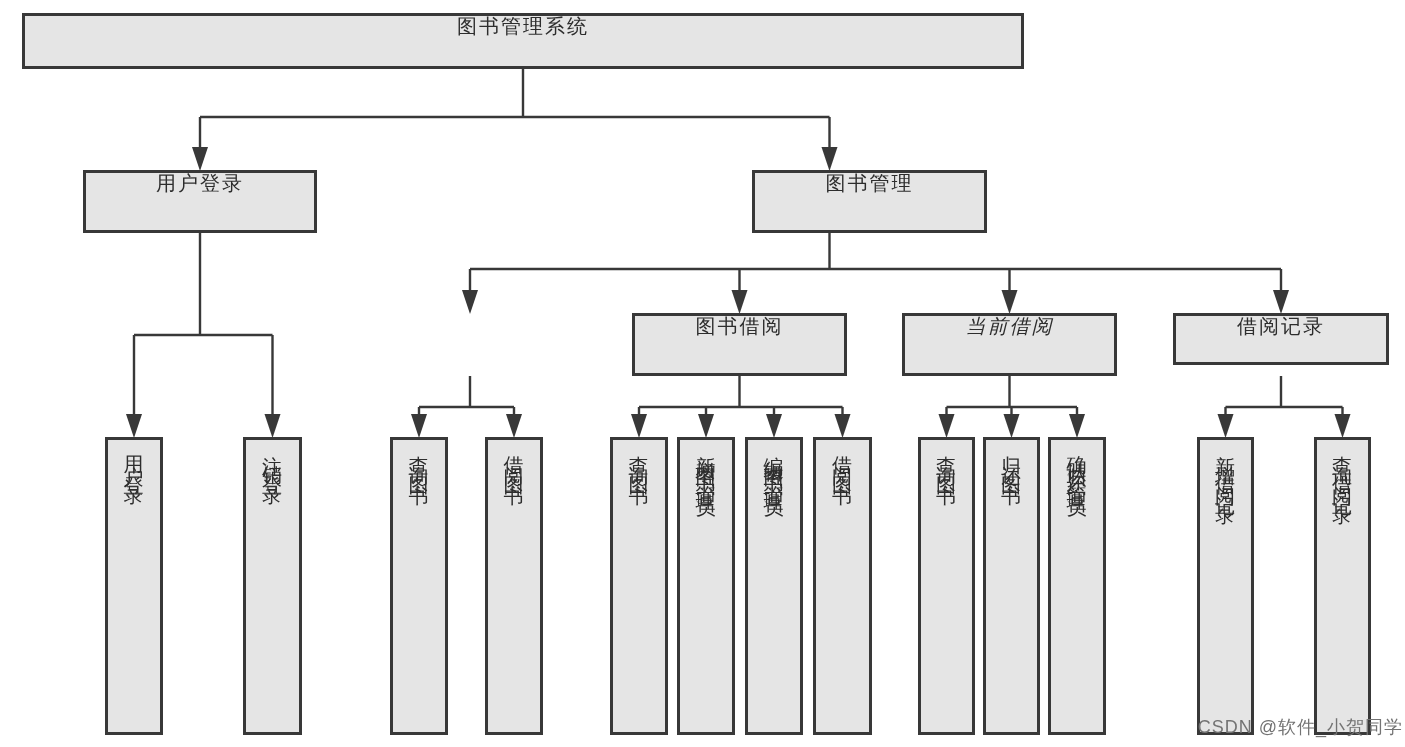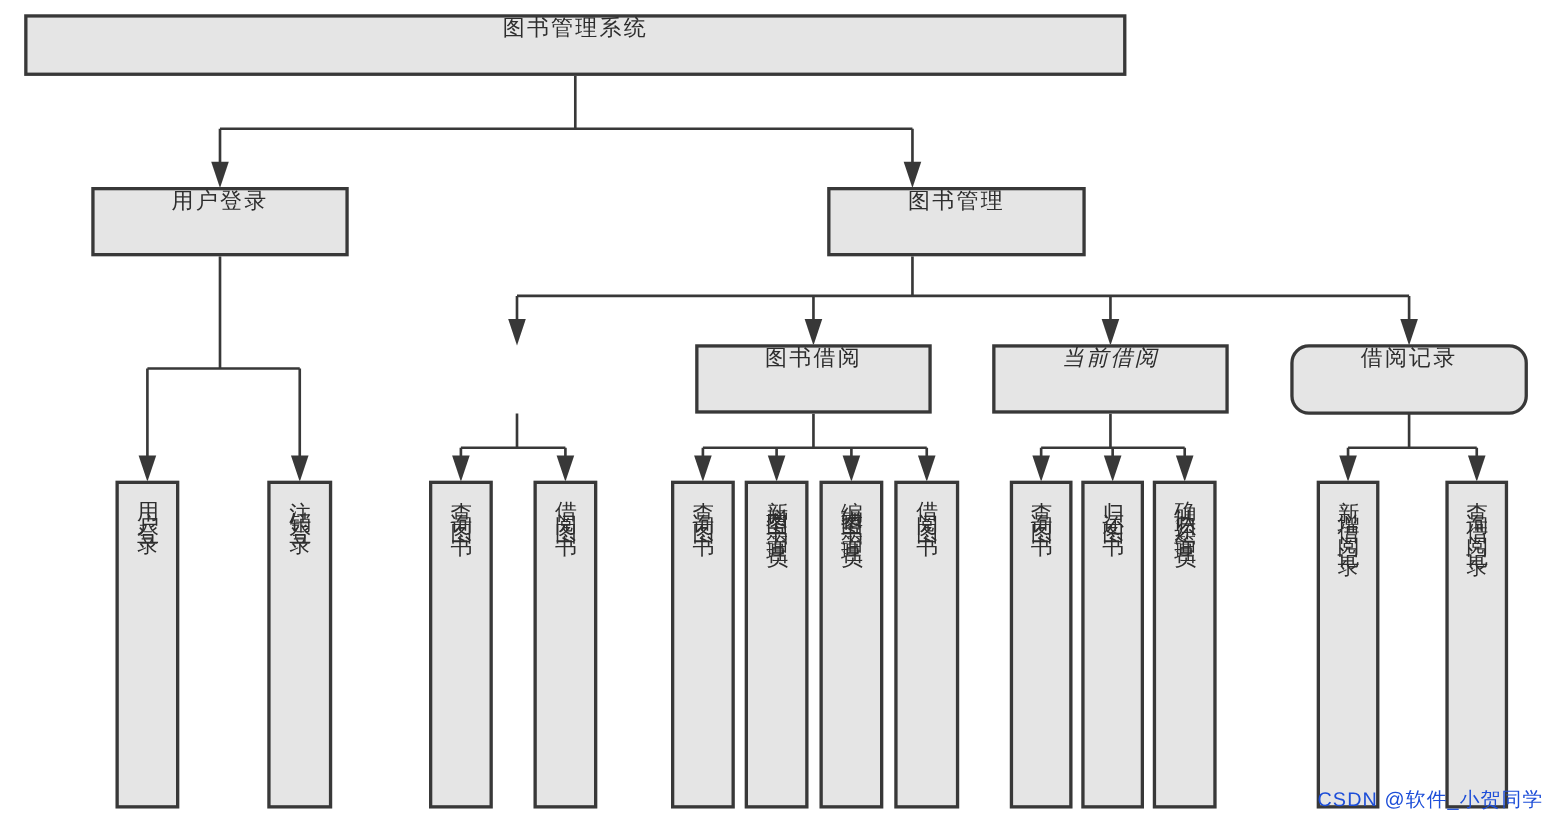--- a/index.html
+++ b/index.html
@@ -80,37 +80,37 @@
       <polygon points="631,414 647,414 639,438" fill="#383838"></polygon>
       <polygon points="698,414 714,414 706,438" fill="#383838"></polygon>
       <polygon points="766,414 782,414 774,438" fill="#383838"></polygon>
       <polygon points="834.5,414 850.5,414 842.5,438" fill="#383838"></polygon>
       <polygon points="938.5,414 954.5,414 946.5,438" fill="#383838"></polygon>
       <polygon points="1003.5,414 1019.5,414 1011.5,438" fill="#383838"></polygon>
       <polygon points="1069,414 1085,414 1077,438" fill="#383838"></polygon>
       <polygon points="1217.5,414 1233.5,414 1225.5,438" fill="#383838"></polygon>
       <polygon points="1334.5,414 1350.5,414 1342.5,438" fill="#383838"></polygon>
     </svg>
-  <div id="watermark" style="color: #1d4ed8;">CSDN @软件_小贺同学</div>
+  <div id="watermark" style="color: #737373;">CSDN @软件_小贺同学</div>
 <div class="node h" style="left: 22px; top: 13px; width: 1002px; height: 56px;">
       <span class="lbl">图书管理系统</span>
     </div>
     <div class="node h" style="left: 83px; top: 170px; width: 234px; height: 63px;">
       <span class="lbl">用户登录</span>
     </div>
     <div class="node h" style="left: 752px; top: 170px; width: 235px; height: 63px;">
       <span class="lbl">图书管理</span>
     </div>
     <div class="node h" style="left: 632px; top: 313px; width: 215px; height: 63px;">
       <span class="lbl">图书借阅</span>
     </div>
     <div class="node h" style="left: 902px; top: 313px; width: 215px; height: 63px; font-style: italic;">
       <span class="lbl">当前借阅</span>
     </div>
-    <div class="node h" style="left: 1173px; top: 313px; width: 216px; height: 64px; border-radius: 17px;">
+    <div class="node h" style="left: 1173px; top: 313px; width: 216px; height: 52px;">
       <span class="lbl">借阅记录</span>
     </div>
     <div class="node v" style="left: 105px; top: 437px; width: 58px; height: 298px;">
       <span class="lbl">用户登录</span>
     </div>
     <div class="node v" style="left: 243px; top: 437px; width: 59px; height: 298px;">
       <span class="lbl">注销登录</span>
     </div>
     <div class="node v" style="left: 390px; top: 437px; width: 58px; height: 298px;">
       <span class="lbl">查询图书</span>

